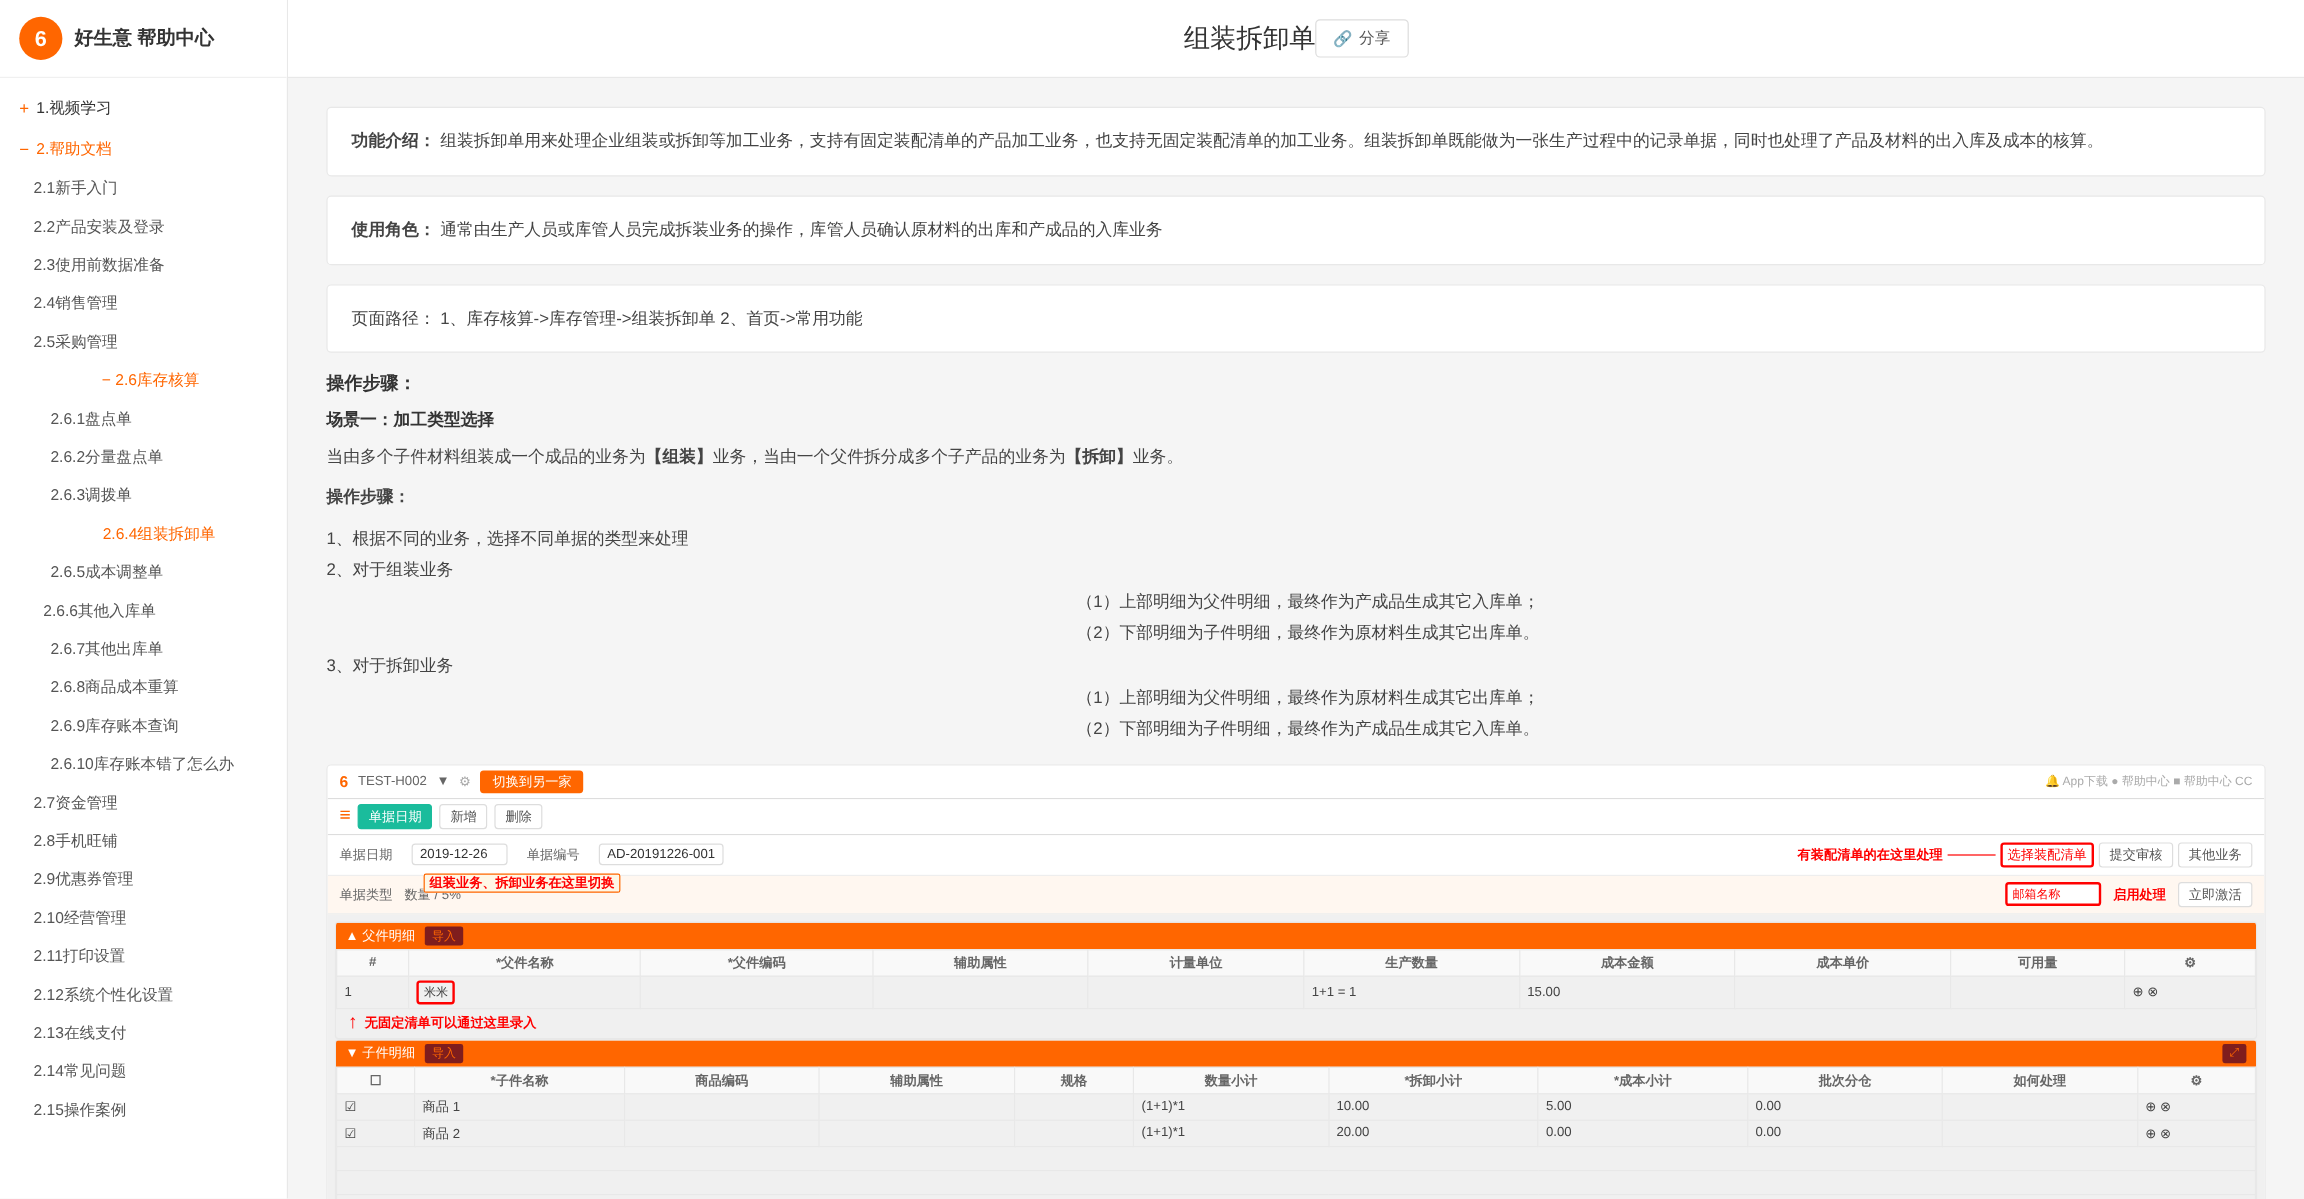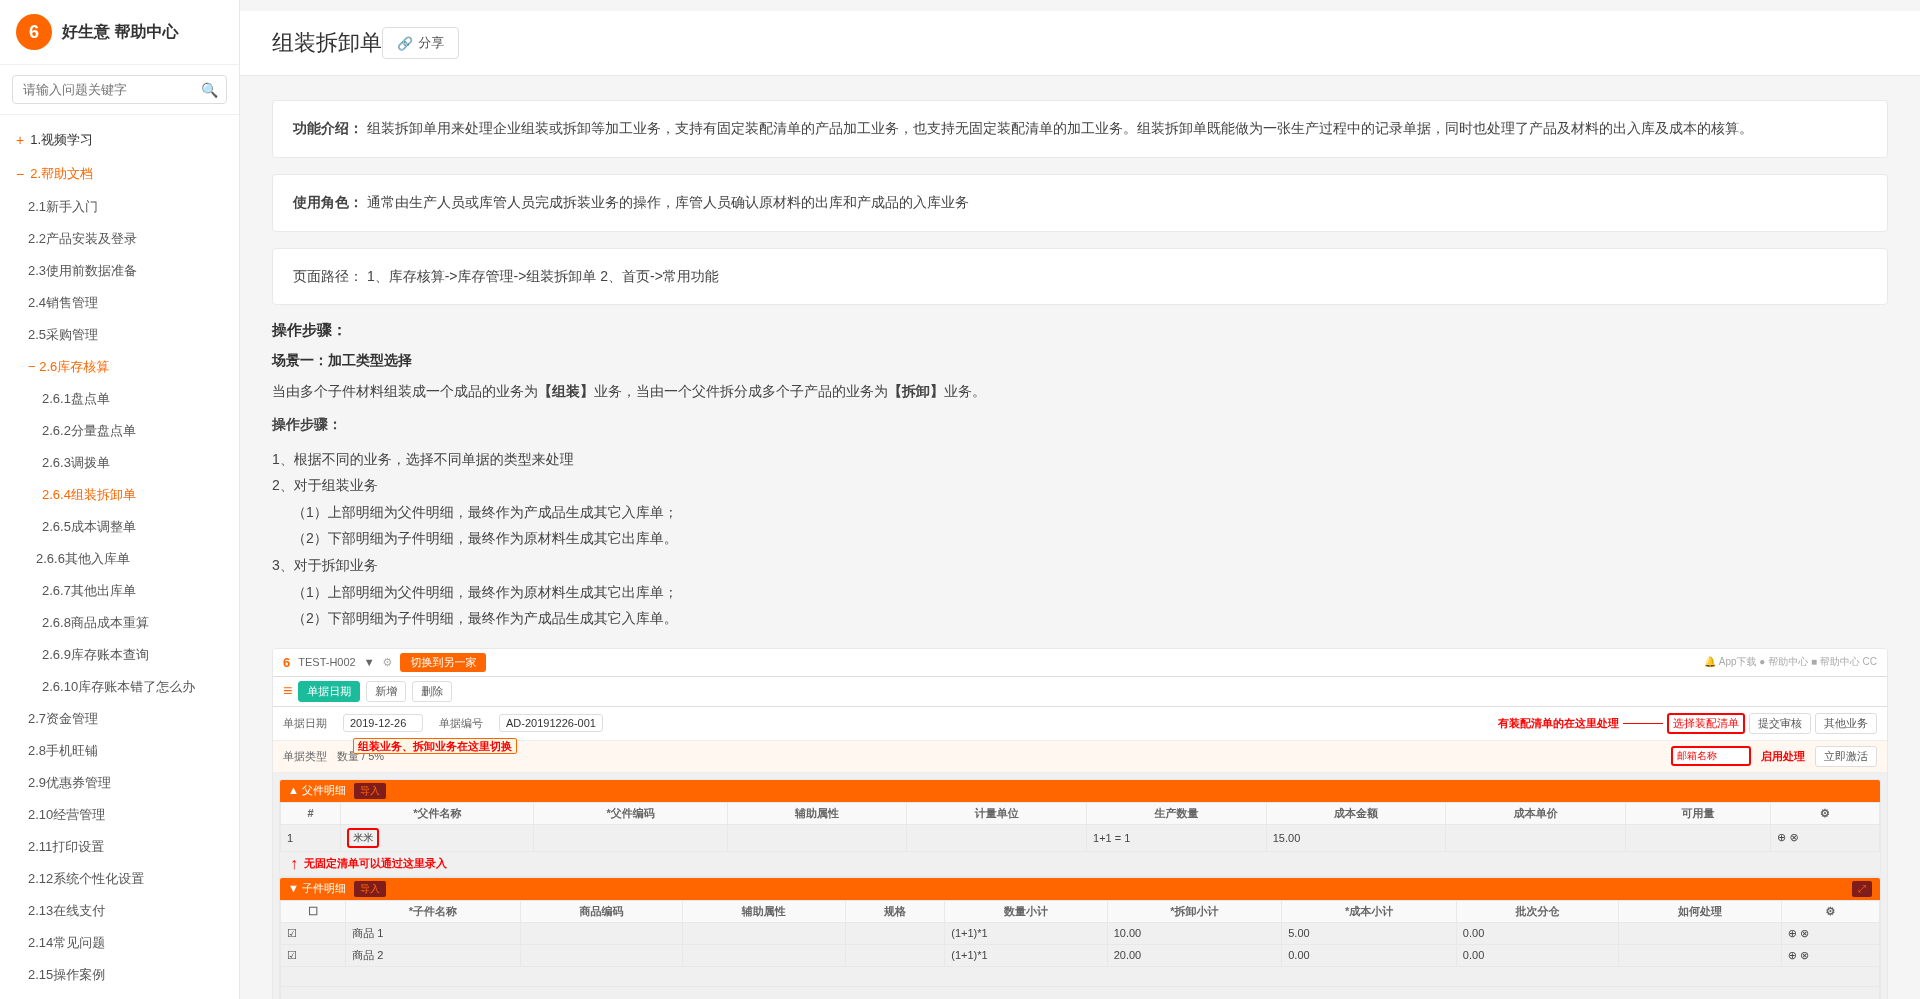--- a/index.html
+++ b/index.html
@@ -55,33 +55,33 @@
       gap: 6px;
       user-select: none;
     }
     .nav-item.active { color: #f60; }
     .nav-item .plus { color: #f60; font-size: 14px; }
     .nav-item .minus { color: #f60; font-size: 14px; }
     .nav-sub-item {
       padding: 7px 16px 7px 28px;
       cursor: pointer; color: #555; font-size: 13px;
     }
-    .nav-sub-item.active { color: #f60; }
+    .nav-sub-item.active { color: #f60; text-align: center; }
 
     
     .main {
       flex: 1; overflow-y: auto;
       background: #f5f5f5;
       display: flex; flex-direction: column;
     }
     .main-header {
       background: #fff;
       padding: 16px 32px;
       border-bottom: 1px solid #e8e8e8;
-      display: flex; align-items: center; justify-content: flex-start; margin-top: 11px;
+      display: flex; align-items: center; justify-content: center;
     }
     .page-title { font-size: 22px; font-weight: 500; color: #333; }
     .share-btn {
       display: flex; align-items: center; gap: 5px;
       border: 1px solid #ddd; border-radius: 4px;
       padding: 6px 14px; cursor: pointer; color: #555; background: #fff; font-size: 13px;
     }
 
     .content-area {
       flex: 1; padding: 24px 32px;
@@ -91,21 +91,21 @@
       padding: 16px 20px; margin-bottom: 16px; line-height: 1.7; color: #444; font-size: 14px;
     }
     .op-steps { margin-top: 16px; }
     .op-steps .label { font-weight: bold; font-size: 15px; color: #333; margin-bottom: 8px; }
     .scenario-title { font-weight: bold; color: #333; margin: 12px 0 8px; font-size: 14px; }
     .content-text { color: #444; line-height: 1.9; font-size: 14px; margin-bottom: 6px; }
     .content-text .bold { font-weight: bold; }
     .steps-list { margin: 8px 0 12px 0; }
     .steps-list li { color: #444; line-height: 1.9; font-size: 14px; margin-left: 0; list-style: none; }
     .sub-steps { margin-left: 20px; }
-    .sub-steps li { list-style: none; }
+    .sub-steps li { list-style: none; text-align: center; }
 
     
     .screenshot-container {
       background: #fff; border: 1px solid #e8e8e8; border-radius: 4px;
       padding: 0; overflow: hidden; margin-top: 16px;
     }
     .mock-app {
       background: #f0f0f0;
       font-size: 11px;
     }
@@ -143,24 +143,20 @@
     .mock-section-header { background: #f60; color: #fff; padding: 3px 8px; font-size: 11px; display: flex; gap: 8px; }
     .mock-header-btn { background: #7f1d1d; color: #f60; border: none; border-radius: 2px; padding: 1px 6px; font-size: 10px; cursor: pointer; }
   </style>
 </head>
 <body>
 
 <div class="sidebar">
   <div class="sidebar-header">
     <div class="logo-circle">6</div>
     <span class="sidebar-title">好生意 帮助中心</span>
-  </div>
-  <div class="search-box">
-    <input type="text" placeholder="请输入问题关键字" style="">
-    <span class="search-icon-wrap">🔍</span>
   </div>
   <nav class="nav-list">
     <div class="nav-item">
       <span class="plus">+</span>
       <span>1.视频学习</span>
     </div>
     <div class="nav-item active">
       <span class="minus">−</span>
       <span>2.帮助文档</span>
     </div>

